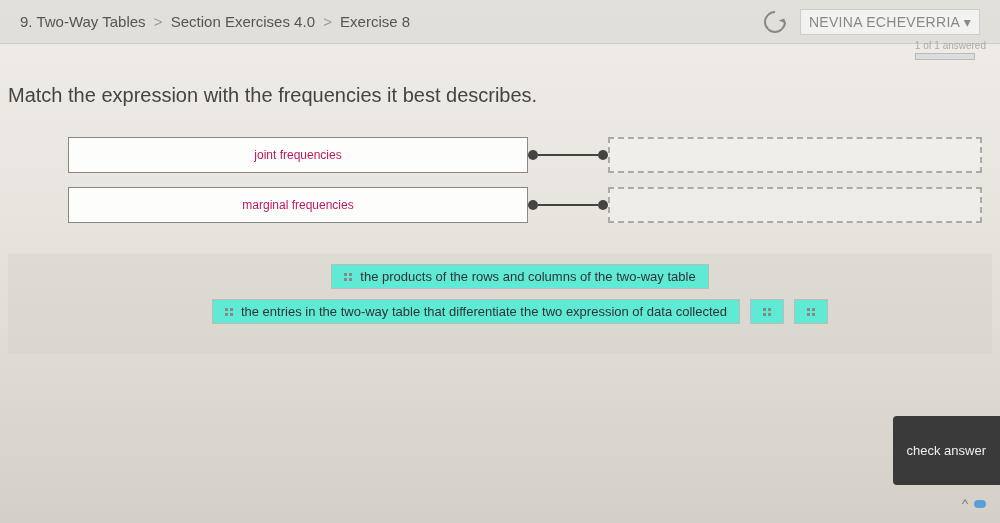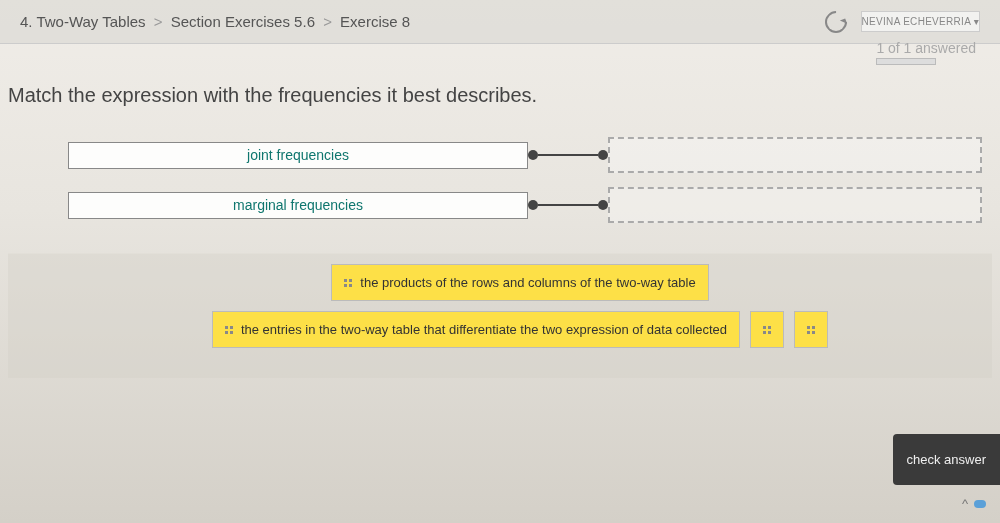--- a/index.html
+++ b/index.html
@@ -41,43 +41,43 @@
     }
     .reload-icon::after {
       content: '';
       position: absolute;
       top: -4px; right: 1px;
       border: 4px solid transparent;
       border-bottom-color: #888;
       transform: rotate(-20deg);
     }
     .user-pill {
-      font-size: 10px;
+      font-size: 14px;
       color: #888;
       text-transform: uppercase;
       letter-spacing: 0.3px;
-      padding: 4px 0;
+      padding: 4px 8px;
       border: 1px solid #ccc;
       background: #f2f2f0;
     }
     .content {
       padding: 40px 8px 10px 8px;
       position: relative;
     }
     .prompt {
       font-size: 20px;
       color: #444;
       margin-bottom: 30px;
       padding-left: 0px;
     }
     .progress-area {
       position: absolute;
-      right: 24px;
+      right: 14px;
       top: -4px;
-      font-size: 14px;
+      font-size: 10px;
       color: #aaa;
       text-align: left;
     }
     .progress-bar {
       width: 60px; height: 7px;
       border: 1px solid #bbb;
       background: #ddd;
       margin-top: 2px;
     }
     .match-zone {
@@ -85,28 +85,28 @@
       padding-right: 10px;
     }
     .match-row {
       display: flex;
       align-items: center;
       margin-bottom: 14px;
       gap: 0;
     }
     .term-box {
       width: 460px;
-      height: 27px;
+      height: 36px;
       border: 1px solid #888;
       background: #fdfdfc;
       display: flex;
       align-items: center;
       justify-content: center;
-      font-size: 14px;
-      color: #0f766e;
+      font-size: 12px;
+      color: #be185d;
     }
     .connector {
       width: 80px;
       display: flex;
       align-items: center;
       position: relative;
     }
     .dot {
       width: 10px; height: 10px;
       background: #444;
@@ -128,23 +128,23 @@
       margin-top: 30px;
       padding: 10px 30px 30px 70px;
       display: flex;
       flex-wrap: wrap;
       gap: 10px;
       justify-content: center;
       background: rgba(210,206,198,0.35);
       border-top: 1px solid #e2dfd8;
     }
     .option {
-      background: #fde047;
+      background: #5eead4;
       border: 1px solid #bbb;
-      padding: 10px 12px;
+      padding: 4px 12px;
       font-size: 13px;
       color: #333;
       display: flex;
       align-items: center;
       gap: 8px;
       cursor: grab;
     }
     .grip {
       display: grid;
       grid-template-columns: repeat(2, 3px);
@@ -155,21 +155,21 @@
       width: 3px; height: 3px;
       background: #888;
     }
     .check-btn {
       position: absolute;
       right: 0;
       bottom: 38px;
       background: #3a3a3a;
       color: #eee;
       font-size: 13px;
-      padding: 18px 14px;
+      padding: 27px 14px;
       border-radius: 4px 0 0 4px;
     }
     .caret-bottom {
       position: absolute;
       right: 14px;
       bottom: 12px;
       font-size: 13px;
       color: #777;
       display: flex;
       gap: 6px;
@@ -180,23 +180,23 @@
       background: #5aa0d8;
       border-radius: 6px;
       position: relative;
     }
   </style>
 </head>
 <body>
 
 <div class="topbar">
   <div class="breadcrumb">
-    <span>4. Two-Way Tables</span>
+    <span>9. Two-Way Tables</span>
     <span class="sep">&gt;</span>
-    <span>Section Exercises 5.6</span>
+    <span>Section Exercises 4.0</span>
     <span class="sep">&gt;</span>
     <span>Exercise 8</span>
   </div>
   <div class="top-right">
     <div class="reload-icon"></div>
     <div class="user-pill">NEVINA ECHEVERRIA ▾</div>
   </div>
 </div>
 
 <div class="content">

